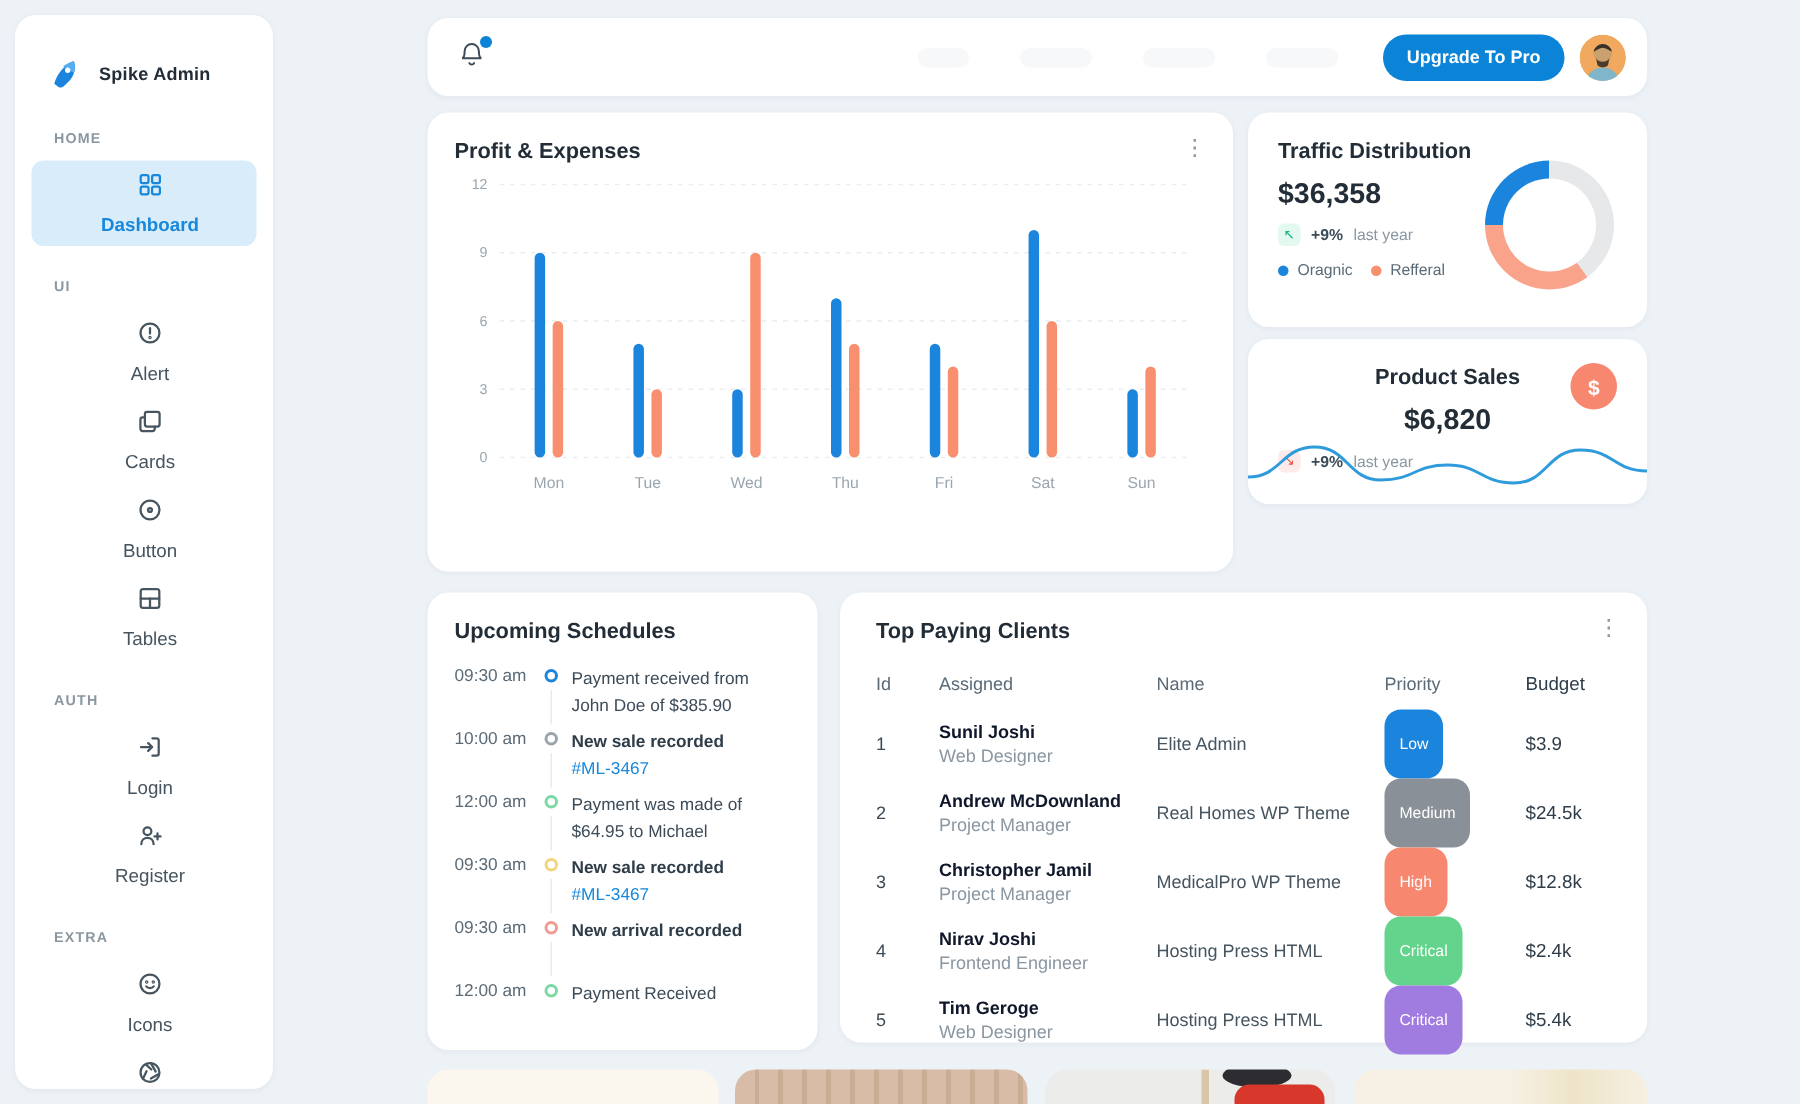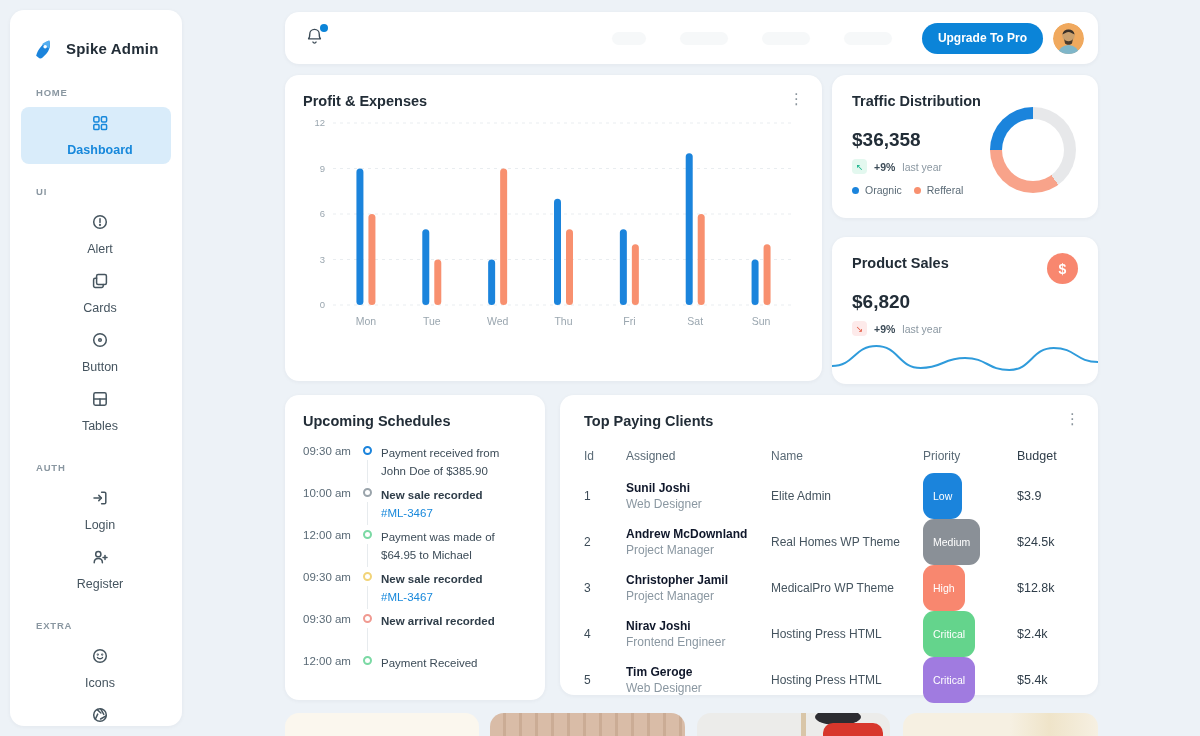--- a/index.html
+++ b/index.html
@@ -10,21 +10,21 @@
     position:relative;
     color:#2f3d49;
   }
   .card {
     position:absolute; background:#fff; border-radius:14px;
     box-shadow:0 1px 4px rgba(30,45,60,.05);
   }
   
   #sidebar { left:10px; top:10px; width:172px; height:716px; padding:18px 0 0 0; }
   .logo-row { display:flex; align-items:center; gap:9px; padding:8px 0 6px 22px; }
-  .brand-name { font-size:15px; font-weight:bold; color:#222d37; letter-spacing:.2px; }
+  .brand-name { font-size:12px; font-weight:bold; color:#222d37; letter-spacing:.2px; }
   .nav-section-label {
     font-size:9.5px; color:#8a97a1; letter-spacing:.8px; text-transform:uppercase;
     padding:20px 0 7px 26px; font-weight:bold;
   }
   .nav-item {
     display:flex; align-items:center; gap:12px; margin:2px 11px; padding:7px 6px 7px 14px;
     border-radius:8px; font-size:12.5px; color:#45545f; cursor:pointer;flex-direction:column;
   }
   .nav-item .ico { width:17px; height:17px; display:flex; align-items:center; justify-content:center; }
   .nav-item.active { background:#d9ecfa; color:#1788db; font-weight:bold; }
@@ -49,37 +49,37 @@
     border:none; border-radius:17px; cursor:pointer; margin-right:10px; font-family:inherit;
   }
   .avatar { width:31px; height:31px; border-radius:50%; overflow:hidden; cursor:pointer; flex:0 0 auto; }
   
   .card-title { font-size:14.5px; font-weight:bold; color:#222d37; }
   .kebab { position:absolute; right:18px; top:16px; color:#8a949c; font-size:15px; cursor:pointer; line-height:1; }
   
   #profit-card { left:285px; top:75px; width:537px; height:306px; padding:18px; }
   
   #traffic-card { left:832px; top:75px; width:266px; height:143px; padding:18px 20px; }
-  .big-amount { font-size:19px; font-weight:bold; color:#222d37; margin-top:20px; }
+  .big-amount { font-size:19px; font-weight:bold; color:#222d37; margin-top:10px; }
   .delta-row { display:flex; align-items:center; gap:7px; margin-top:8px; }
   .delta-badge {
     width:15px; height:15px; border-radius:4px; display:flex; align-items:center; justify-content:center;
     font-size:9px;
   }
   .delta-badge.up { background:#e3f8ef; color:#13b28a; }
   .delta-badge.down { background:#fdeaea; color:#e2573f; }
   .delta-val { font-size:10.5px; color:#3c4b57; font-weight:bold; }
   .delta-period { font-size:10.5px; color:#8a97a1; }
   .legend-row { display:flex; gap:12px; margin-top:10px; }
   .legend-item { display:flex; align-items:center; gap:6px; font-size:10.5px; color:#5a6a76; }
   .legend-dot { width:7px; height:7px; border-radius:50%; }
   .donut { position:absolute; right:22px; top:32px; width:86px; height:86px; border-radius:50%; }
   .donut::after { content:""; position:absolute; left:12px; top:12px; width:62px; height:62px; border-radius:50%; background:#fff; }
   
-  #product-card { left:832px; top:237px; width:266px; height:147px; padding:18px 20px; overflow:hidden; }
+  #product-card { left:832px; top:226px; width:266px; height:110px; padding:18px 20px; overflow:hidden;text-align:center; }
   .dollar-badge {
     position:absolute; right:20px; top:16px; width:31px; height:31px; border-radius:50%;
     background:#f8876f; color:#fff; font-size:14px; font-weight:bold;
     display:flex; align-items:center; justify-content:center;
   }
   .spark { position:absolute; left:0; bottom:0; width:266px; height:52px; }
   
   #schedule-card { left:285px; top:395px; width:260px; height:305px; padding:18px; }
   .tl-list { margin-top:14px; }
   .tl-row { display:grid; grid-template-columns:56px 22px 1fr; min-height:42px; }

